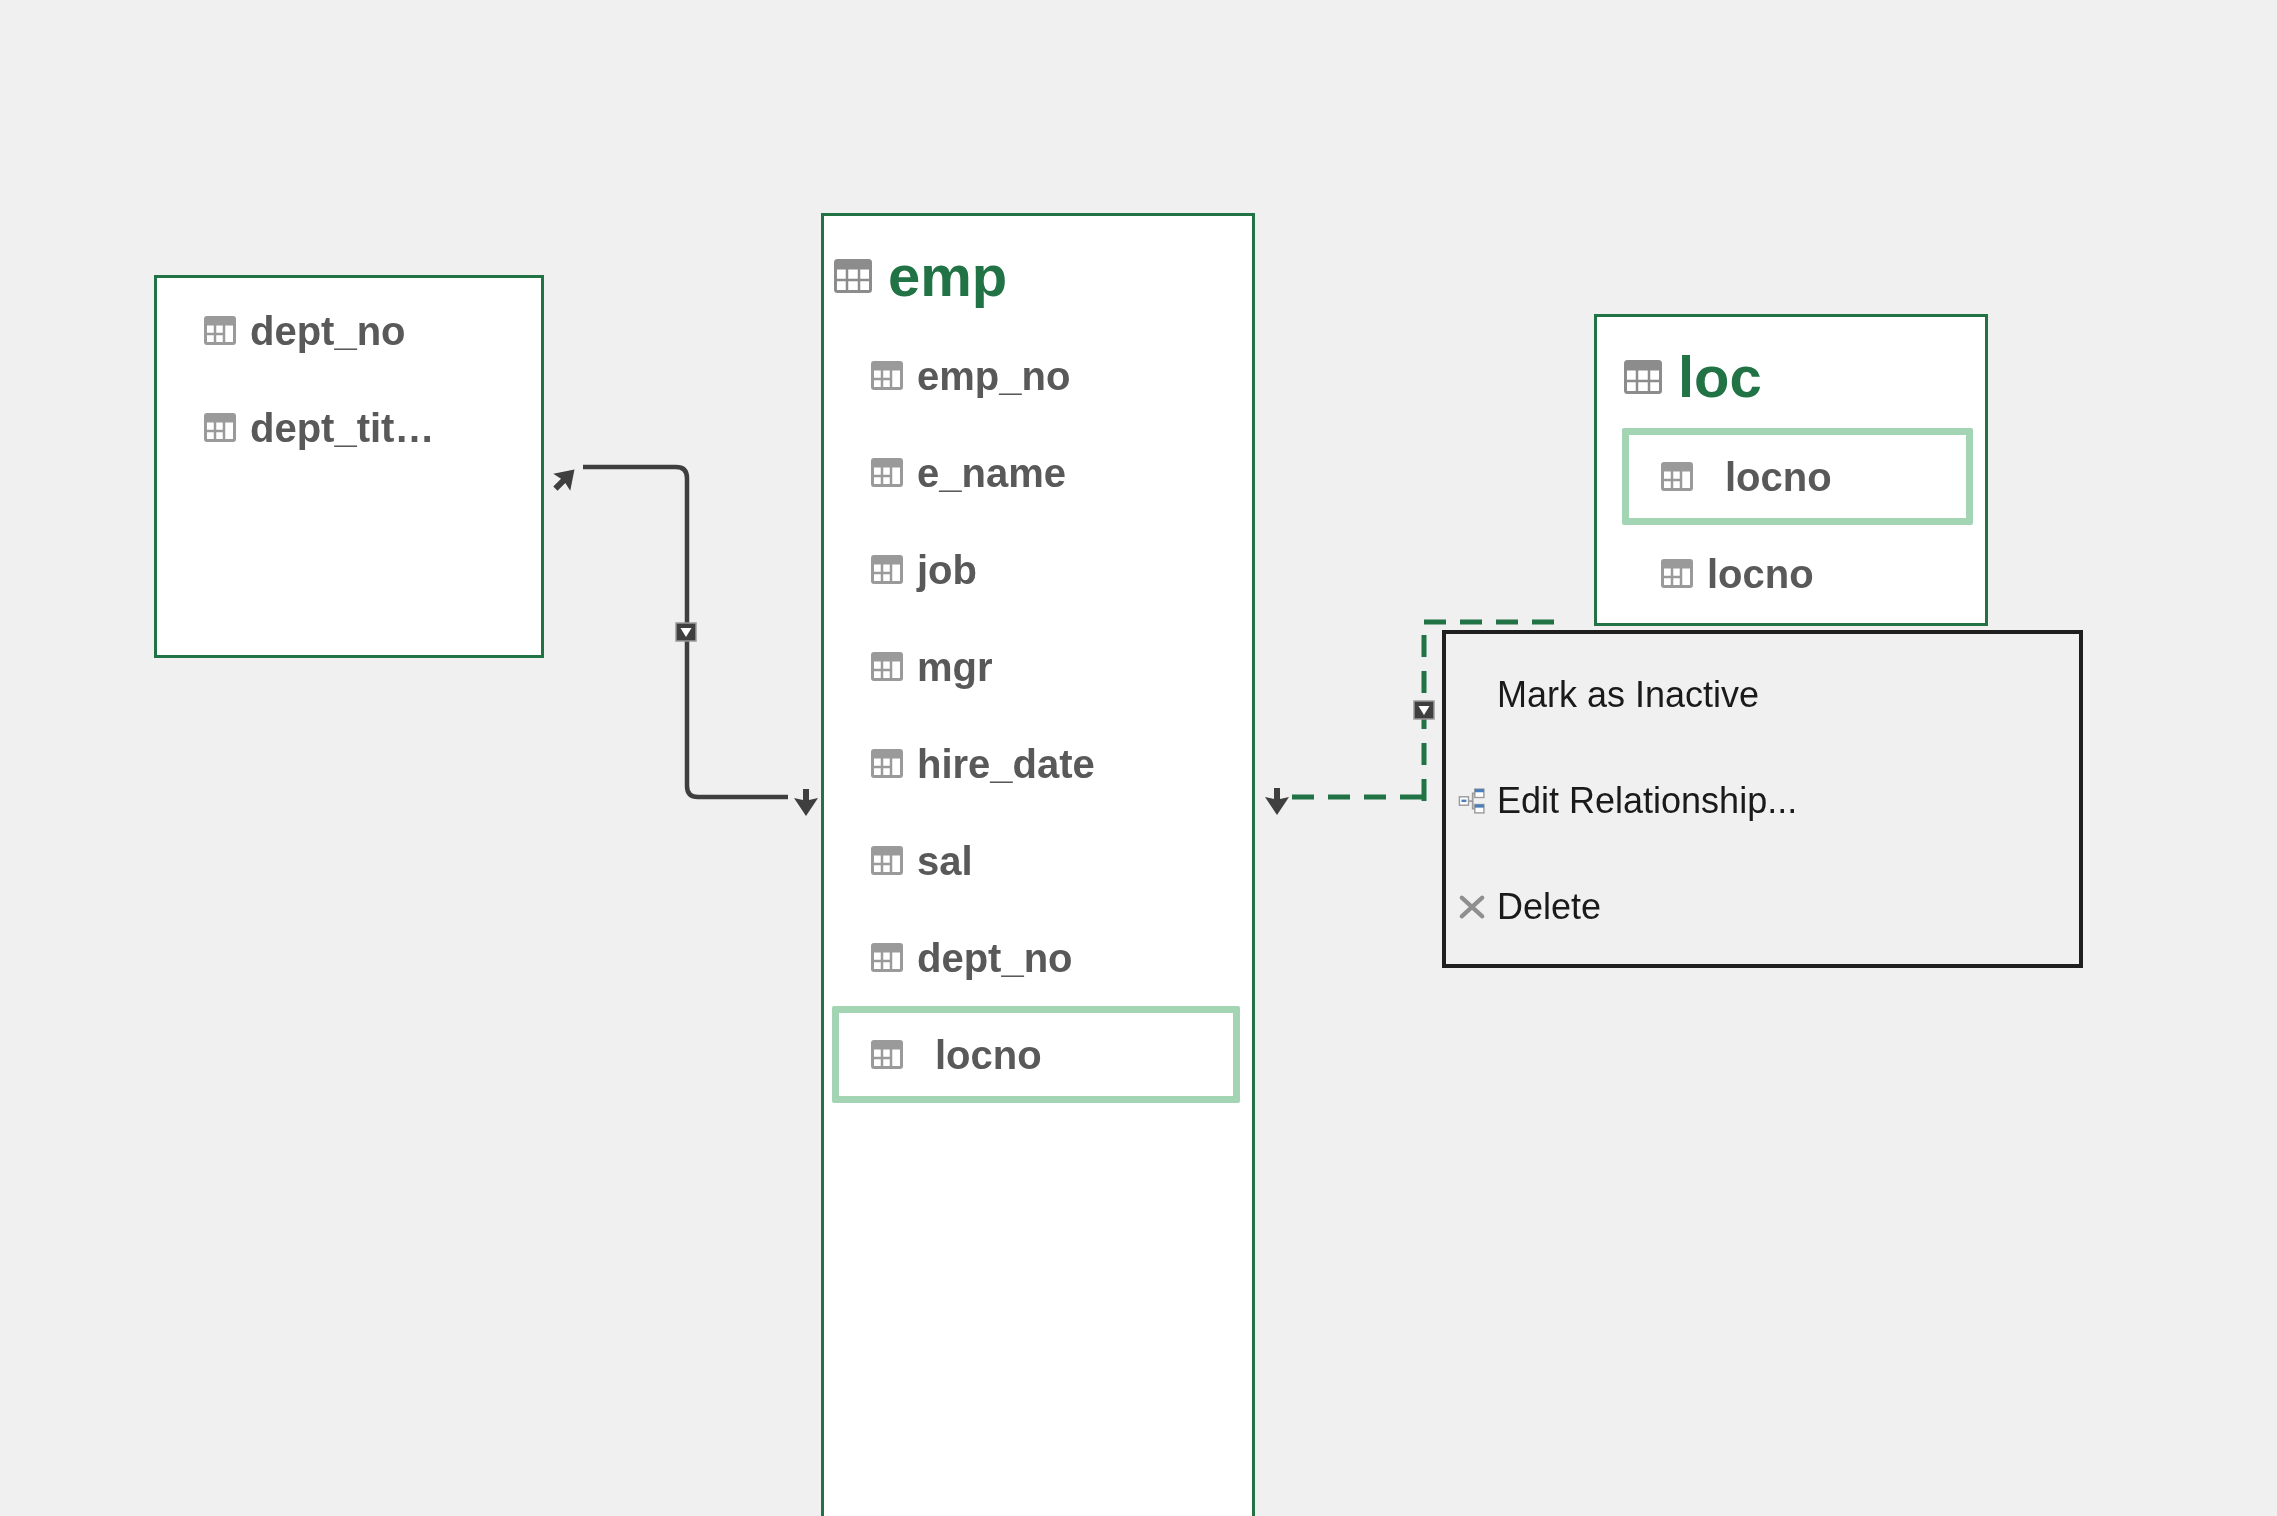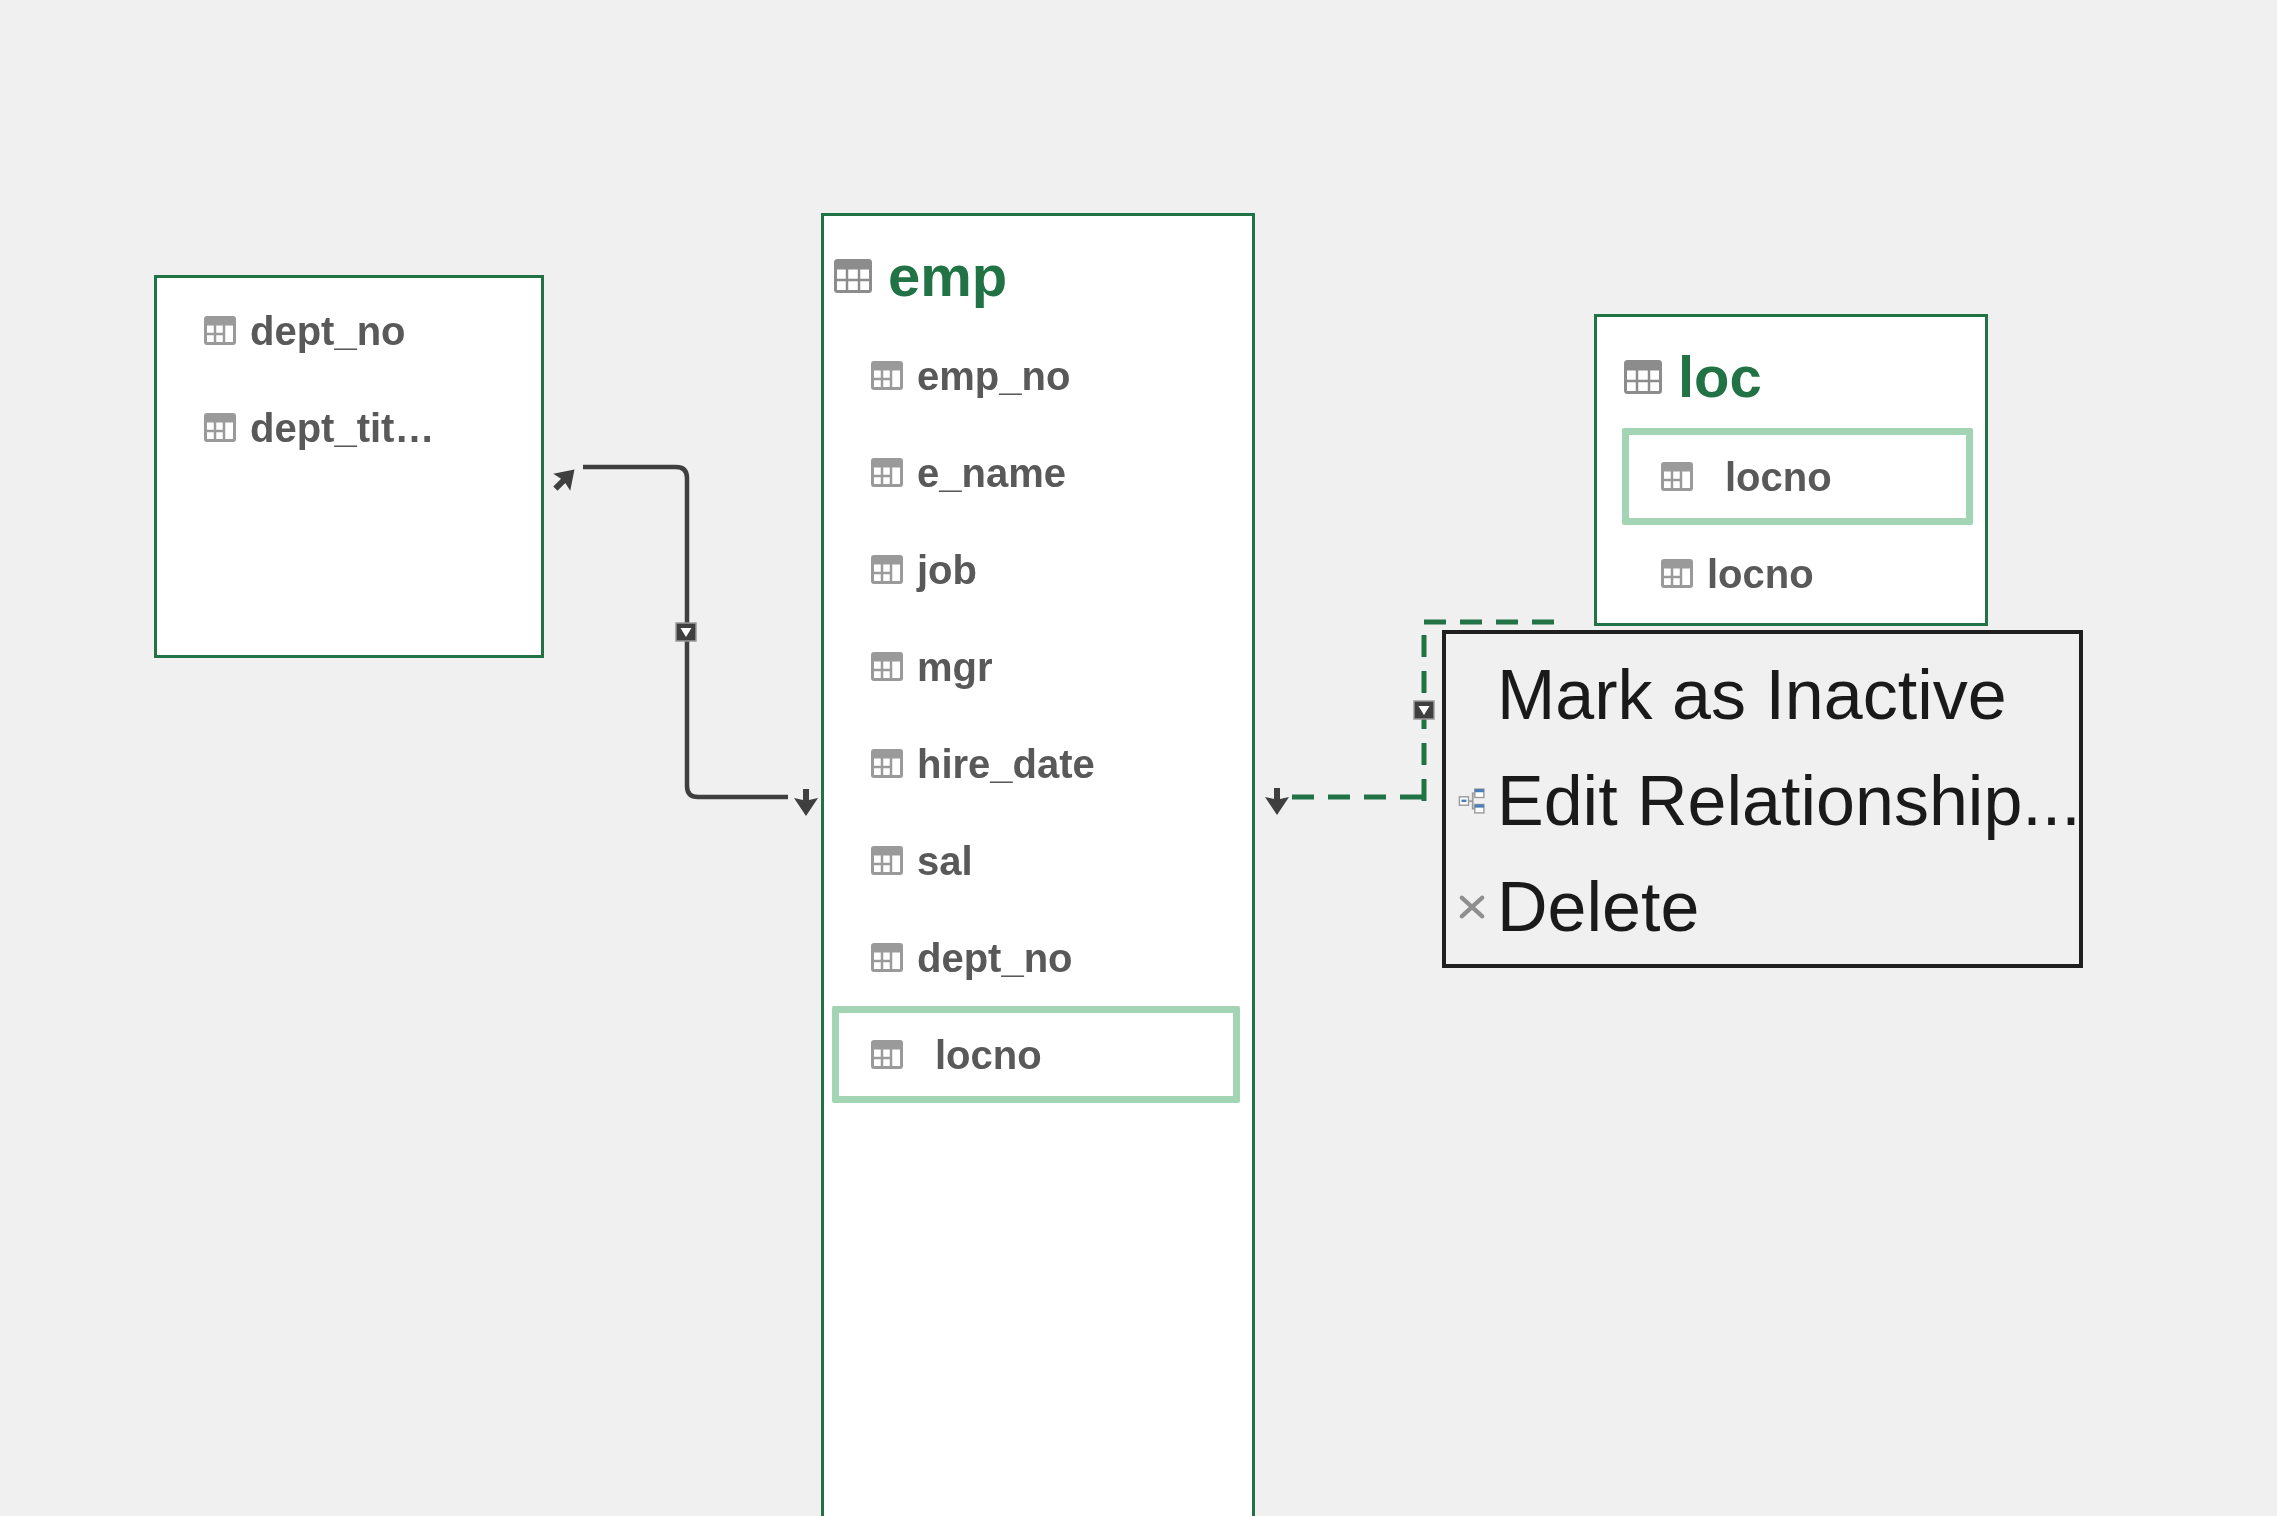--- a/index.html
+++ b/index.html
@@ -60,21 +60,21 @@
   }
   .ctx-item{
     display:flex;align-items:center;height:106px;
     padding-left:12px;cursor:default;
   }
   .ctx-item .mi-icon{
     width:28px;height:40px;margin-right:11px;flex:0 0 28px;
     display:flex;align-items:center;justify-content:center;
   }
   .ctx-item .mi-label{
-    color:var(--menu-text);font-size:70px;line-height:1;white-space:nowrap;
+    color:var(--menu-text);font-size:36px;line-height:1;white-space:nowrap;
   }
 
   .ticon{flex:0 0 auto;}
 </style>
 </head>
 <body>
 
 <div id="canvas">
 
   <svg class="lines" width="2277" height="1516" viewBox="0 0 2277 1516">

